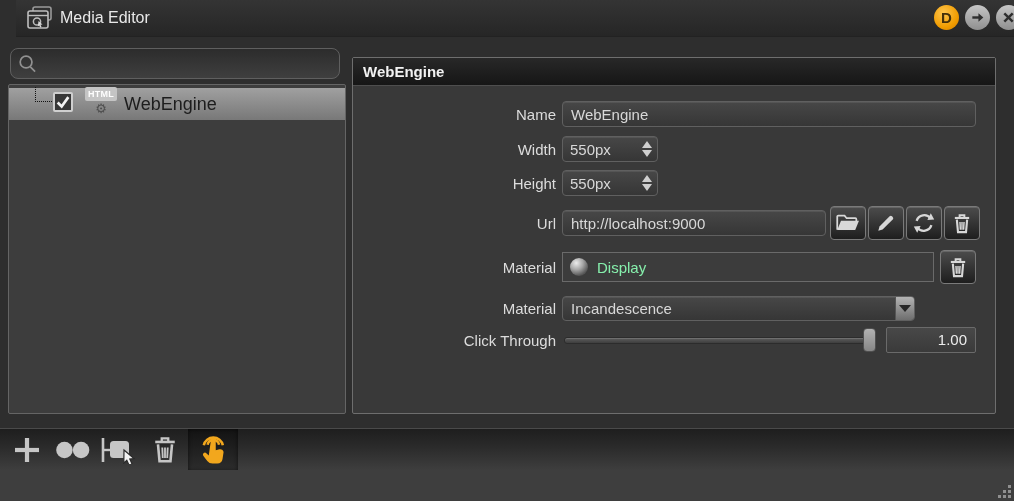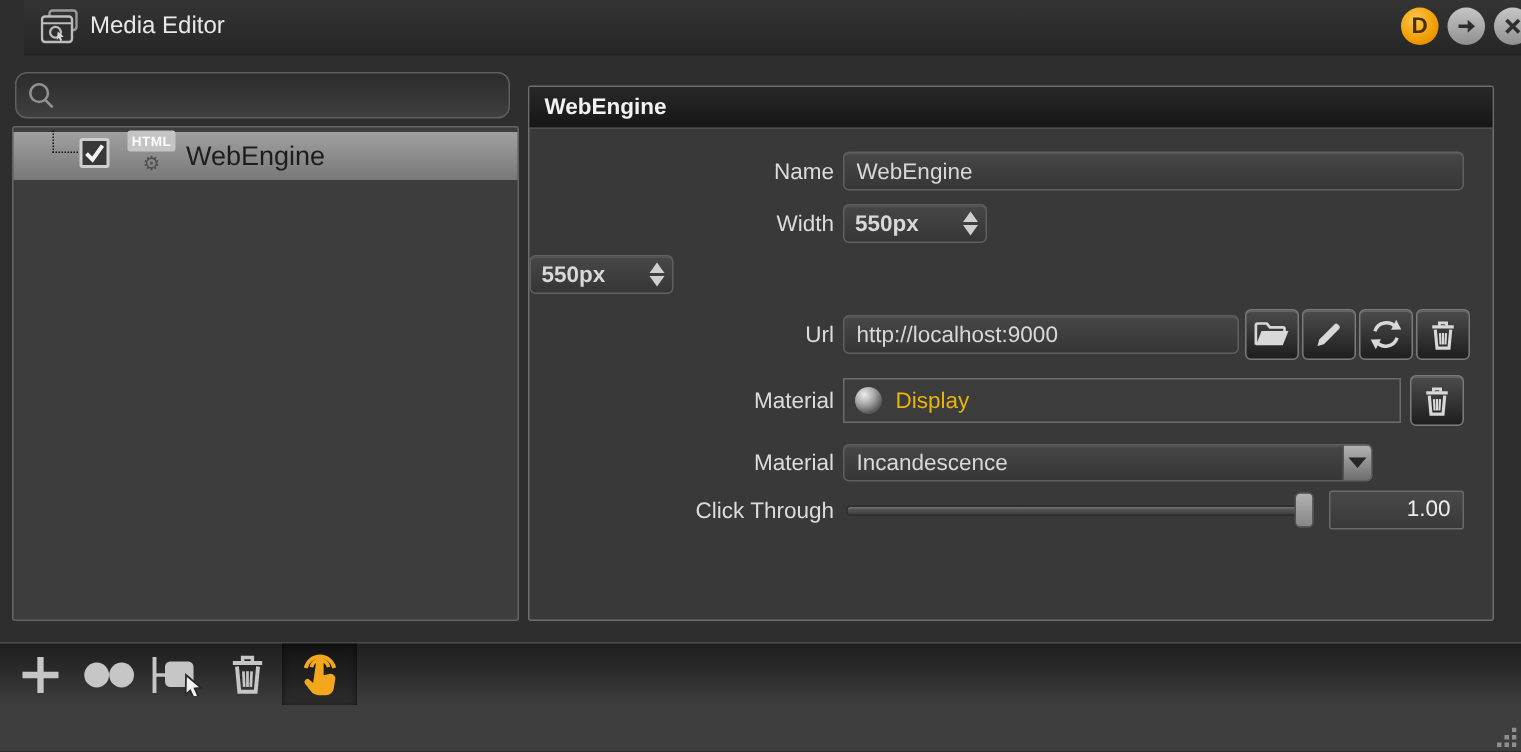--- a/index.html
+++ b/index.html
@@ -54,35 +54,35 @@
     background:linear-gradient(180deg,#474747,#363636);
     box-shadow:inset 0 1px 0 rgba(255,255,255,.08);
     color:#d8d8d8; font-size:15px; padding:0 8px; font-family:inherit; outline:none; }
   .row-name { top:42px; height:28px; } .row-name .tbox { width:414px; }
   .row-width { top:78px; height:26px; }
   .row-height { top:112px; height:26px; }
   .stepper { width:96px; height:26px; border:1px solid #606060; border-radius:4px;
     background:linear-gradient(180deg,#474747,#363636); box-shadow:inset 0 1px 0 rgba(255,255,255,.08);
     display:flex; align-items:center; }
   .stepper input { flex:1; width:60px; background:transparent; border:none; outline:none;
-    color:#d8d8d8; font-size:15px; padding-left:7px; font-family:inherit;font-weight:bold; }
+    color:#d8d8d8; font-size:15px; padding-left:7px; font-family:inherit; }
   .spin { width:20px; display:flex; flex-direction:column; align-items:center; gap:2px; }
   .spin-up { width:0; height:0; border-left:5px solid transparent; border-right:5px solid transparent; border-bottom:7px solid #cfcfcf; }
   .spin-down { width:0; height:0; border-left:5px solid transparent; border-right:5px solid transparent; border-top:7px solid #cfcfcf; }
 
   .row-url { top:146px; height:38px; } .row-url .tbox { width:264px; }
   .btn-group { display:flex; gap:2px; margin-left:4px; }
   .sq-btn { width:36px; height:34px; border:1px solid #7a7a7a; border-radius:4px;
     background:linear-gradient(180deg,#4c4c4c,#1e1e1e);
     box-shadow:inset 0 1px 0 rgba(255,255,255,.15);
     display:flex; align-items:center; justify-content:center; color:#d8d8d8; }
 
   .row-material { top:191px; height:36px; }
   .material-field { width:372px; height:30px; border:1px solid #6a6a6a; background:#3c3c3c;
-    display:flex; align-items:center; padding-left:7px; color:#eab308; font-size:15px; }
+    display:flex; align-items:center; padding-left:7px; color:#86efac; font-size:15px; }
   .sphere { width:18px; height:18px; border-radius:50%;
     background:radial-gradient(circle at 35% 28%, #ececec, #a8a8a8 38%, #595959 72%, #2e2e2e);
     margin-right:9px; flex:none; }
   .row-material .sq-btn { margin-left:6px; }
 
   .row-texture { top:237px; height:26px; }
   .dropdown { width:353px; height:25px; border:1px solid #606060; border-radius:4px;
     background:linear-gradient(180deg,#474747,#363636); box-shadow:inset 0 1px 0 rgba(255,255,255,.08);
     display:flex; align-items:center; color:#d8d8d8; font-size:15px; overflow:hidden; }
   .dd-text { flex:1; padding-left:8px; }
@@ -181,20 +181,21 @@
       <div class="stepper">
         <input value="550px" style="">
         <div class="spin">
           <div class="spin-up"></div>
           <div class="spin-down"></div>
         </div>
       </div>
     </div>
 
     <div class="row row-height">
+      <span class="lbl">Height</span>
       <div class="stepper">
         <input value="550px" style="">
         <div class="spin">
           <div class="spin-up"></div>
           <div class="spin-down"></div>
         </div>
       </div>
     </div>
 
     <div class="row row-url">

